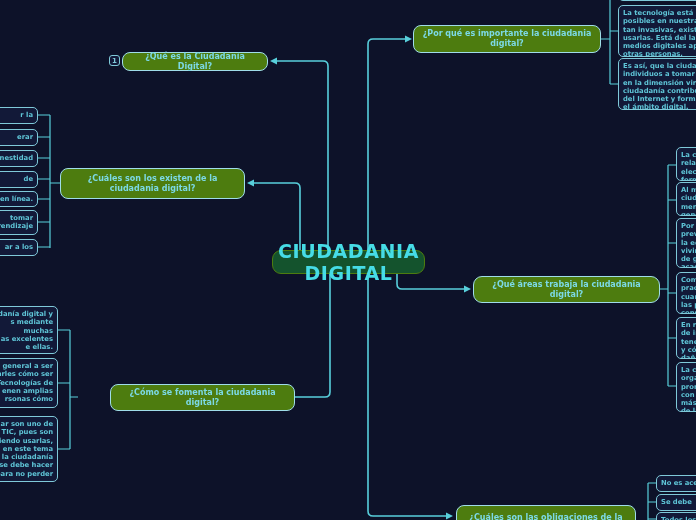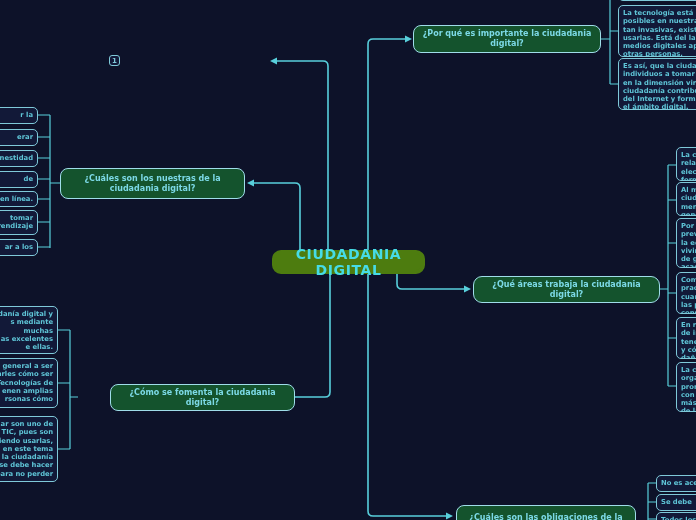--- a/index.html
+++ b/index.html
@@ -3,26 +3,26 @@
 <meta charset="utf-8">
 <style>
   html,body{margin:0;padding:0;background:#0d1229;}
   #stage{
     position:relative;width:696px;height:520px;overflow:hidden;
     background:#0d1229;font-family:"DejaVu Sans","Liberation Sans",sans-serif;
   }
   #wires{position:absolute;left:0;top:0;z-index:1;}
   .node{position:absolute;z-index:2;box-sizing:border-box;}
   .central{
-    background:#4d7c0f;border:4px solid #4d7c0f;border-radius:9px;
-    color:#46dce6;font-weight:bold;font-size:14px;letter-spacing:.6px;
+    background:#14532d;border:1px solid #4d7c0f;border-radius:9px;
+    color:#46dce6;font-weight:bold;font-size:19px;letter-spacing:.6px;
     display:flex;align-items:center;justify-content:center;text-align:center;
   }
   .qnode{
-    background:#14532d;border:1.4px solid #9fdde9;border-radius:8px;
+    background:#4d7c0f;border:1.4px solid #9fdde9;border-radius:8px;
     color:#7cd9e6;font-weight:bold;font-size:8px;line-height:10px;
     display:flex;align-items:center;justify-content:center;text-align:center;
     white-space:pre-line;padding:2px 6px;
   }
   .snode{
     background:#121938;border:1px solid #7fc9d9;border-radius:5px;
     color:#5fc5d7;font-size:6.8px;line-height:8.3px;font-weight:bold;
     padding:3px 4px;white-space:pre-line;overflow:hidden;
   }
   .clip-left{text-align:right;}
@@ -66,22 +66,23 @@
       <polygon points="264,397 271,393.5 271,400.5"></polygon>
       <polygon points="412,39 405,35.5 405,42.5"></polygon>
       <polygon points="471,289 464,285.5 464,292.5"></polygon>
       <polygon points="453,516 446,512.5 446,519.5"></polygon>
     </g>
   </svg>
 
   <div class="node central" style="left:272px;top:250px;width:153px;height:24px;">CIUDADANIA DIGITAL</div>
 
   <span class="badge" style="left:109px;top:55px;">1</span>
+  <div class="node qnode" style="left:122px;top:52px;width:146px;height:19px;">¿Qué es la Ciudadanía Digital?</div>
 
-  <div class="node qnode" style="left:60px;top:168px;width:185px;height:31px;">¿Cuáles son los nuestras de la
+  <div class="node qnode" style="left:60px;top:168px;width:185px;height:31px;">¿Cuáles son los existen de la
 ciudadania digital?</div>
 
   <div class="node qnode" style="left:78px;top:384px;width:185px;height:27px;margin-left:32px;">¿Cómo se fomenta la ciudadania
 digital?</div>
 
   <div class="node qnode" style="left:413px;top:25px;width:188px;height:28px;">¿Por qué es importante la ciudadania
 digital?</div>
 
   <div class="node qnode" style="left:473px;top:276px;width:187px;height:27px;border-radius:9px;">¿Qué áreas trabaja la ciudadania
 digital?</div>

